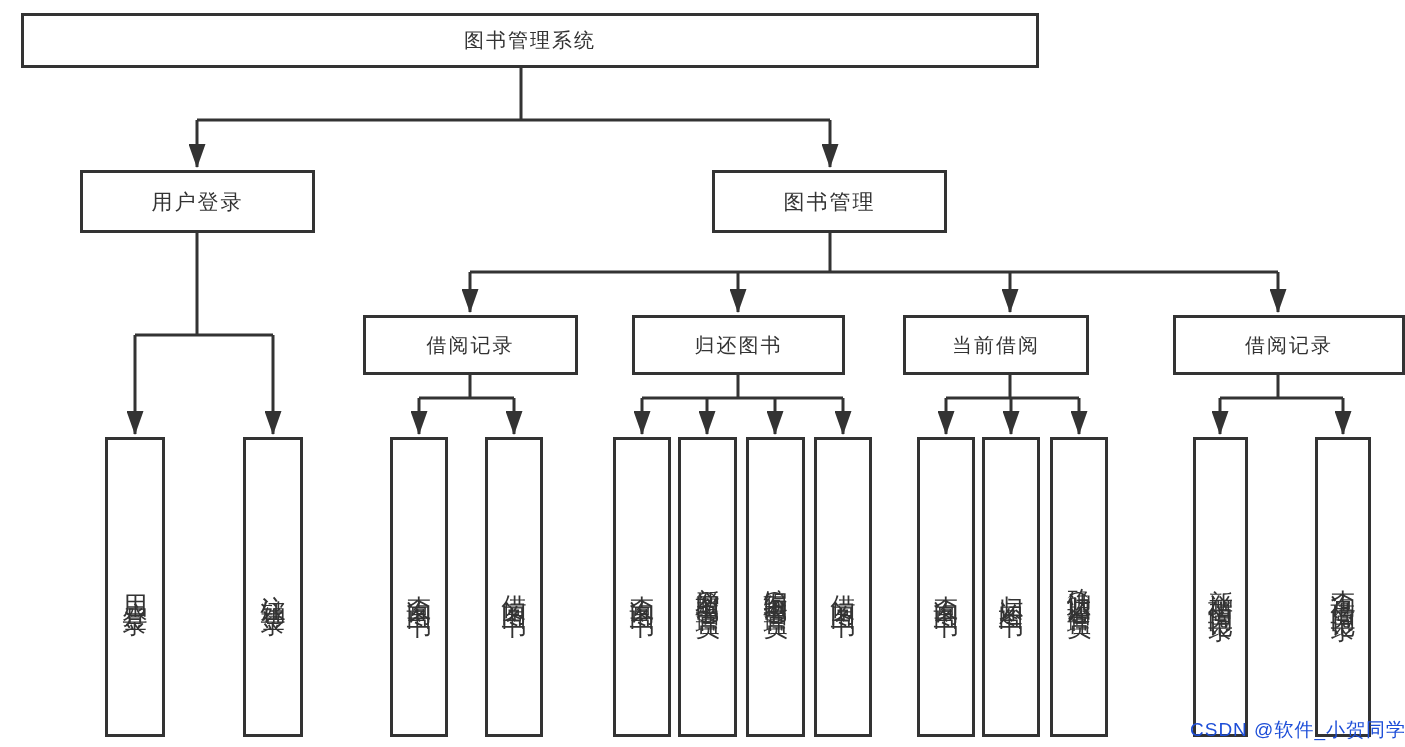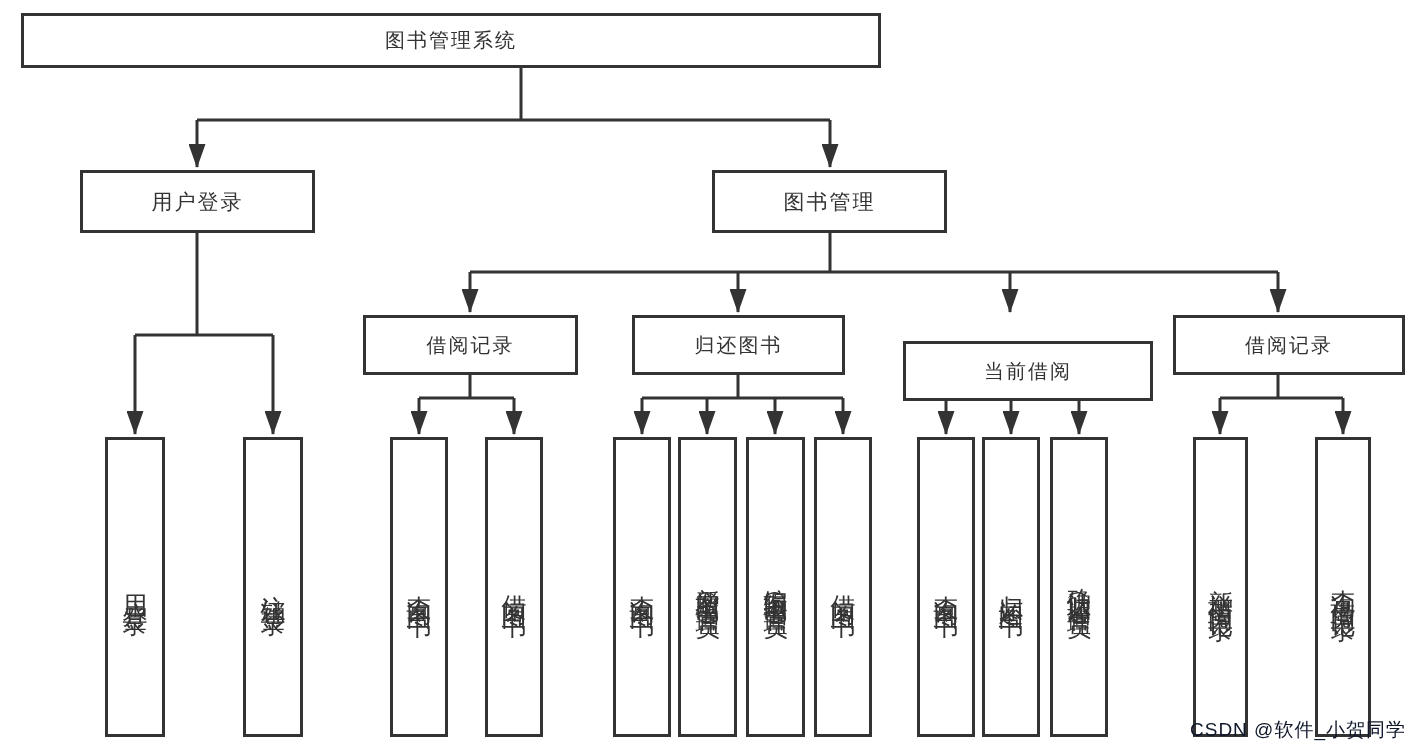--- a/index.html
+++ b/index.html
@@ -16,38 +16,38 @@
     position: absolute;
     border: 3px solid #333333;
     background: #ffffff;
     color: #333333;
     display: flex;
     align-items: center;
     justify-content: center;
     z-index: 2;
   }
   .hbox { font-size: 20px; letter-spacing: 2px; font-weight: 400; }
-  .root  { left: 21px;  top: 13px;  width: 860px; height: 55px; text-align: right; }
+  .root  { left: 21px;  top: 13px;  width: 1018px; height: 55px; text-align: right; }
   .lvl2  { top: 170px; width: 235px; height: 63px; font-size: 21px; }
   .lvl3  { top: 315px; height: 60px; }
   .leaf {
     top: 437px; height: 300px;
     writing-mode: vertical-rl;
     text-orientation: mixed;
     font-size: 25px;
     letter-spacing: 6px;
     line-height: 1;
   }
   .leaf.long { font-size: 24px; letter-spacing: 4px; }
   .watermark {
     position: absolute;
     left: 1190px; top: 717px;
     z-index: 10;
     font-size: 19px;
-    color: #0f172a;
+    color: #1d4ed8;
     letter-spacing: 1px;
     white-space: nowrap;
   }
 </style>
 </head>
 <body>
 
 <div class="canvas">
 
   <svg class="connectors" width="1405" height="747" viewBox="0 0 1405 747">
@@ -93,21 +93,21 @@
     </g>
   </svg>
 
   <div class="node hbox root">图书管理系统</div>
 
   <div class="node hbox lvl2" style="left:80px;">用户登录</div>
   <div class="node hbox lvl2" style="left:712px;">图书管理</div>
 
   <div class="node hbox lvl3" style="left:363px;width:215px;">借阅记录</div>
   <div class="node hbox lvl3" style="left:632px;width:213px;">归还图书</div>
-  <div class="node hbox lvl3" style="left:903px;width:250px;margin-top:26px;">当前借阅</div>
+  <div class="node hbox lvl3" style="left:903px;width:186px;">当前借阅</div>
   <div class="node hbox lvl3" style="left:1173px;width:232px;">借阅记录</div>
 
   <div class="node leaf" style="left:105px;width:60px;">用户登录</div>
   <div class="node leaf" style="left:243px;width:60px;">注销登录</div>
 
   <div class="node leaf" style="left:390px;width:58px;">查询图书</div>
   <div class="node leaf" style="left:485px;width:58px;">借阅图书</div>
 
   <div class="node leaf" style="left:613px;width:58px;">查询图书</div>
   <div class="node leaf long" style="left:678px;width:59px;">新增图书（管理员）</div>

